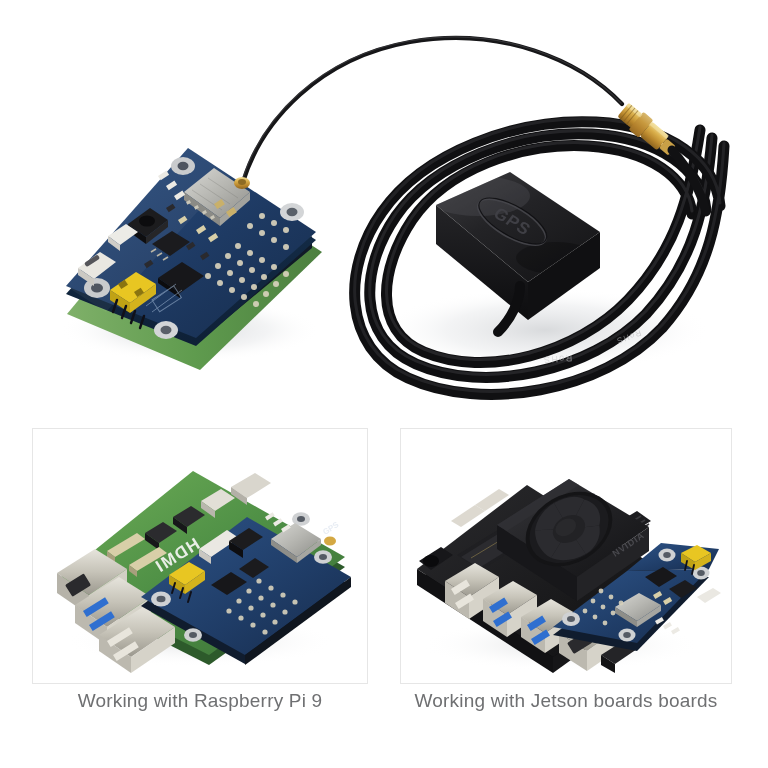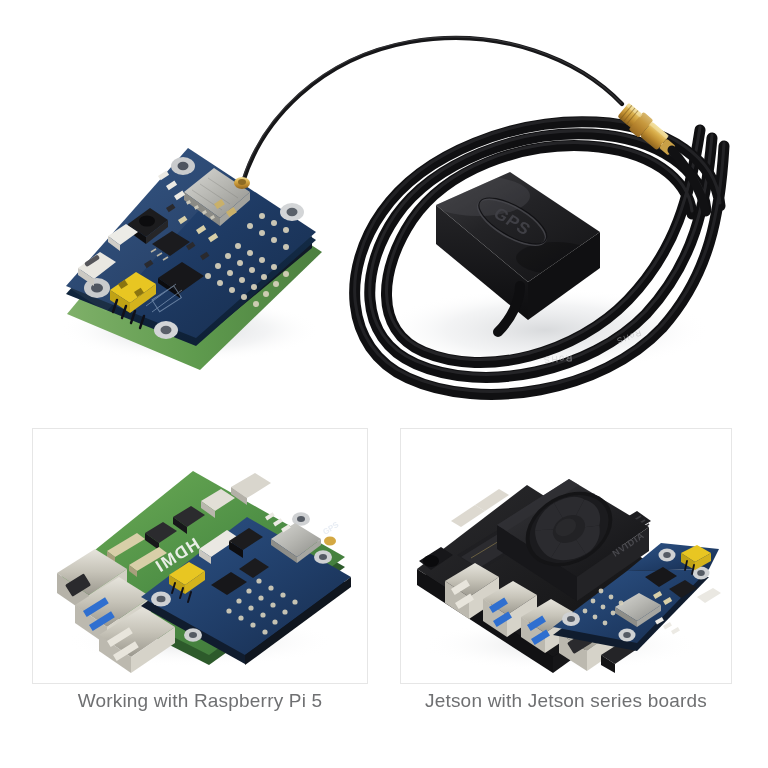--- a/index.html
+++ b/index.html
@@ -641,17 +641,17 @@
             <circle cx="220" cy="174" r="2.4"></circle>
           </g>
 
           <path d="M296,168 L312,159 L320,164 L304,174 Z" fill="#eae8e2"></path>
         </g>
       </svg>
     </div>
   </div>
 
   <div class="captions">
-    <div class="caption left">Working with Raspberry Pi 5</div>
-    <div class="caption right">Jetson with Jetson series boards</div>
+    <div class="caption left">Working with Raspberry Pi 9</div>
+    <div class="caption right">Working with Jetson boards boards</div>
   </div>
 
 </div>
 
 </body></html>

